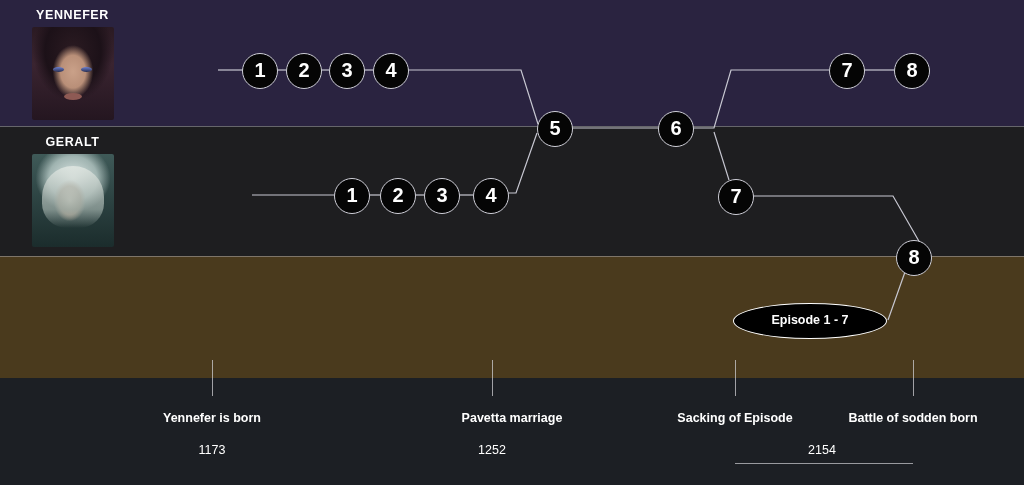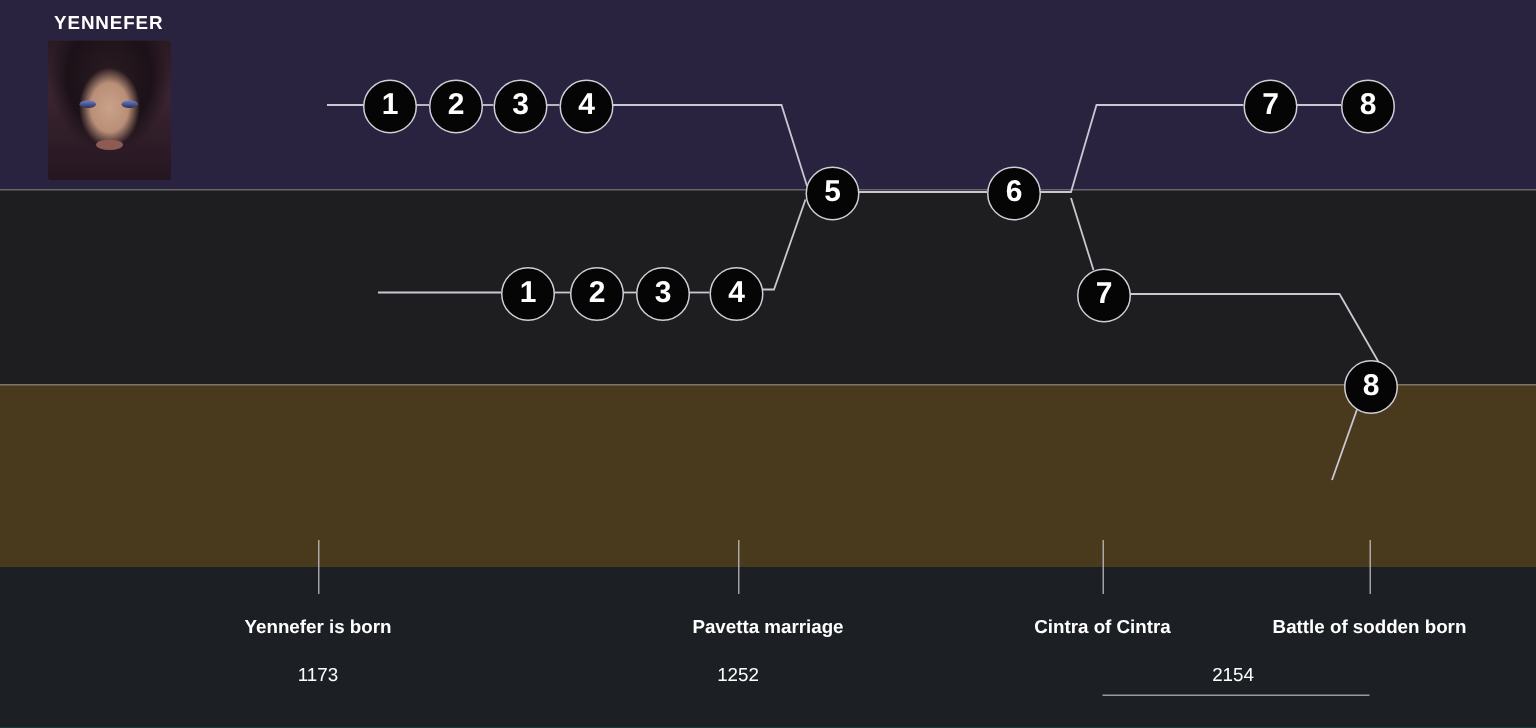--- a/index.html
+++ b/index.html
@@ -6,21 +6,21 @@
     margin: 0;
     padding: 0;
     background: #1c1f24;
   }
   #stage {
     position: relative;
     width: 1024px;
     height: 485px;
     overflow: hidden;
     font-family: "Liberation Sans", sans-serif;
-    background: #0f766e;
+    background: #701a75;
   }
 
   
   .band {
     position: absolute;
     left: 0;
     width: 1024px;
   }
   .band.yen   { top: 0;    height: 126px; background: #2a2340; }
   .band.ger   { top: 126px; height: 130px; background: #1e1e20; }
@@ -206,20 +206,27 @@
   <div class="char-card" style="top:8px;">
     <div class="char-name">YENNEFER</div>
     <div class="char-photo ph-yen">
       <div class="face"></div>
         <div class="eyeL"></div>
         <div class="eyeR"></div>
         <div class="lips"></div>
     </div>
   </div>
 
+  <div class="char-card" style="top:135px;">
+    <div class="char-name">GERALT</div>
+    <div class="char-photo ph-ger">
+      <div class="face"></div>
+        <div class="hair"></div>
+    </div>
+  </div>
 
 
   <svg id="graph" viewBox="0 0 1024 485">
     <g stroke="#c8c8d2" stroke-width="1.2" fill="none">
 
       <path d="M 218,70 L 244,70"></path>
       <path d="M 276,70 L 286,70"></path>
       <path d="M 320,70 L 329,70"></path>
       <path d="M 363,70 L 373,70"></path>
 
@@ -256,29 +263,30 @@
       <div class="node" style="left: 846px; top: 70px;">7</div>
       <div class="node" style="left: 911px; top: 70px;">8</div>
       <div class="node" style="left: 351px; top: 195px;">1</div>
       <div class="node" style="left: 397px; top: 195px;">2</div>
       <div class="node" style="left: 441px; top: 195px;">3</div>
       <div class="node" style="left: 490px; top: 195px;">4</div>
       <div class="node" style="left: 735px; top: 196px;">7</div>
       <div class="node" style="left: 913px; top: 257px;">8</div>
     </div>
 
+  <div class="tooltip" id="tooltip" style="left: 809px; top: 320px;">Episode 1 - 7</div>
 
   <div id="timeline-layer">
       <div class="tick" style="left: 212px; top: 360px; height: 36px;"></div>
       <div class="ev-label" style="left: 212px; top: 411px;">Yennefer is born</div>
       <div class="ev-year" style="left: 212px; top: 443px;">1173</div>
       <div class="tick" style="left: 492px; top: 360px; height: 36px;"></div>
       <div class="ev-label" style="left: 492px; top: 411px; margin-left: 20px;">Pavetta marriage</div>
       <div class="ev-year" style="left: 492px; top: 443px;">1252</div>
       <div class="tick" style="left: 735px; top: 360px; height: 36px;"></div>
-      <div class="ev-label" style="left: 735px; top: 411px;">Cintra of Cintra</div>
+      <div class="ev-label" style="left: 735px; top: 411px;">Sacking of Episode</div>
       <div class="tick" style="left: 913px; top: 360px; height: 36px;"></div>
       <div class="ev-label" style="left: 913px; top: 411px;">Battle of sodden born</div>
       <div class="ev-year" style="left: 822px; top: 443px;">2154</div>
       <div class="year-bracket" style="left: 735px; width: 178px; top: 463px;"></div>
     </div>
 
 </div>
 
 </body></html>

